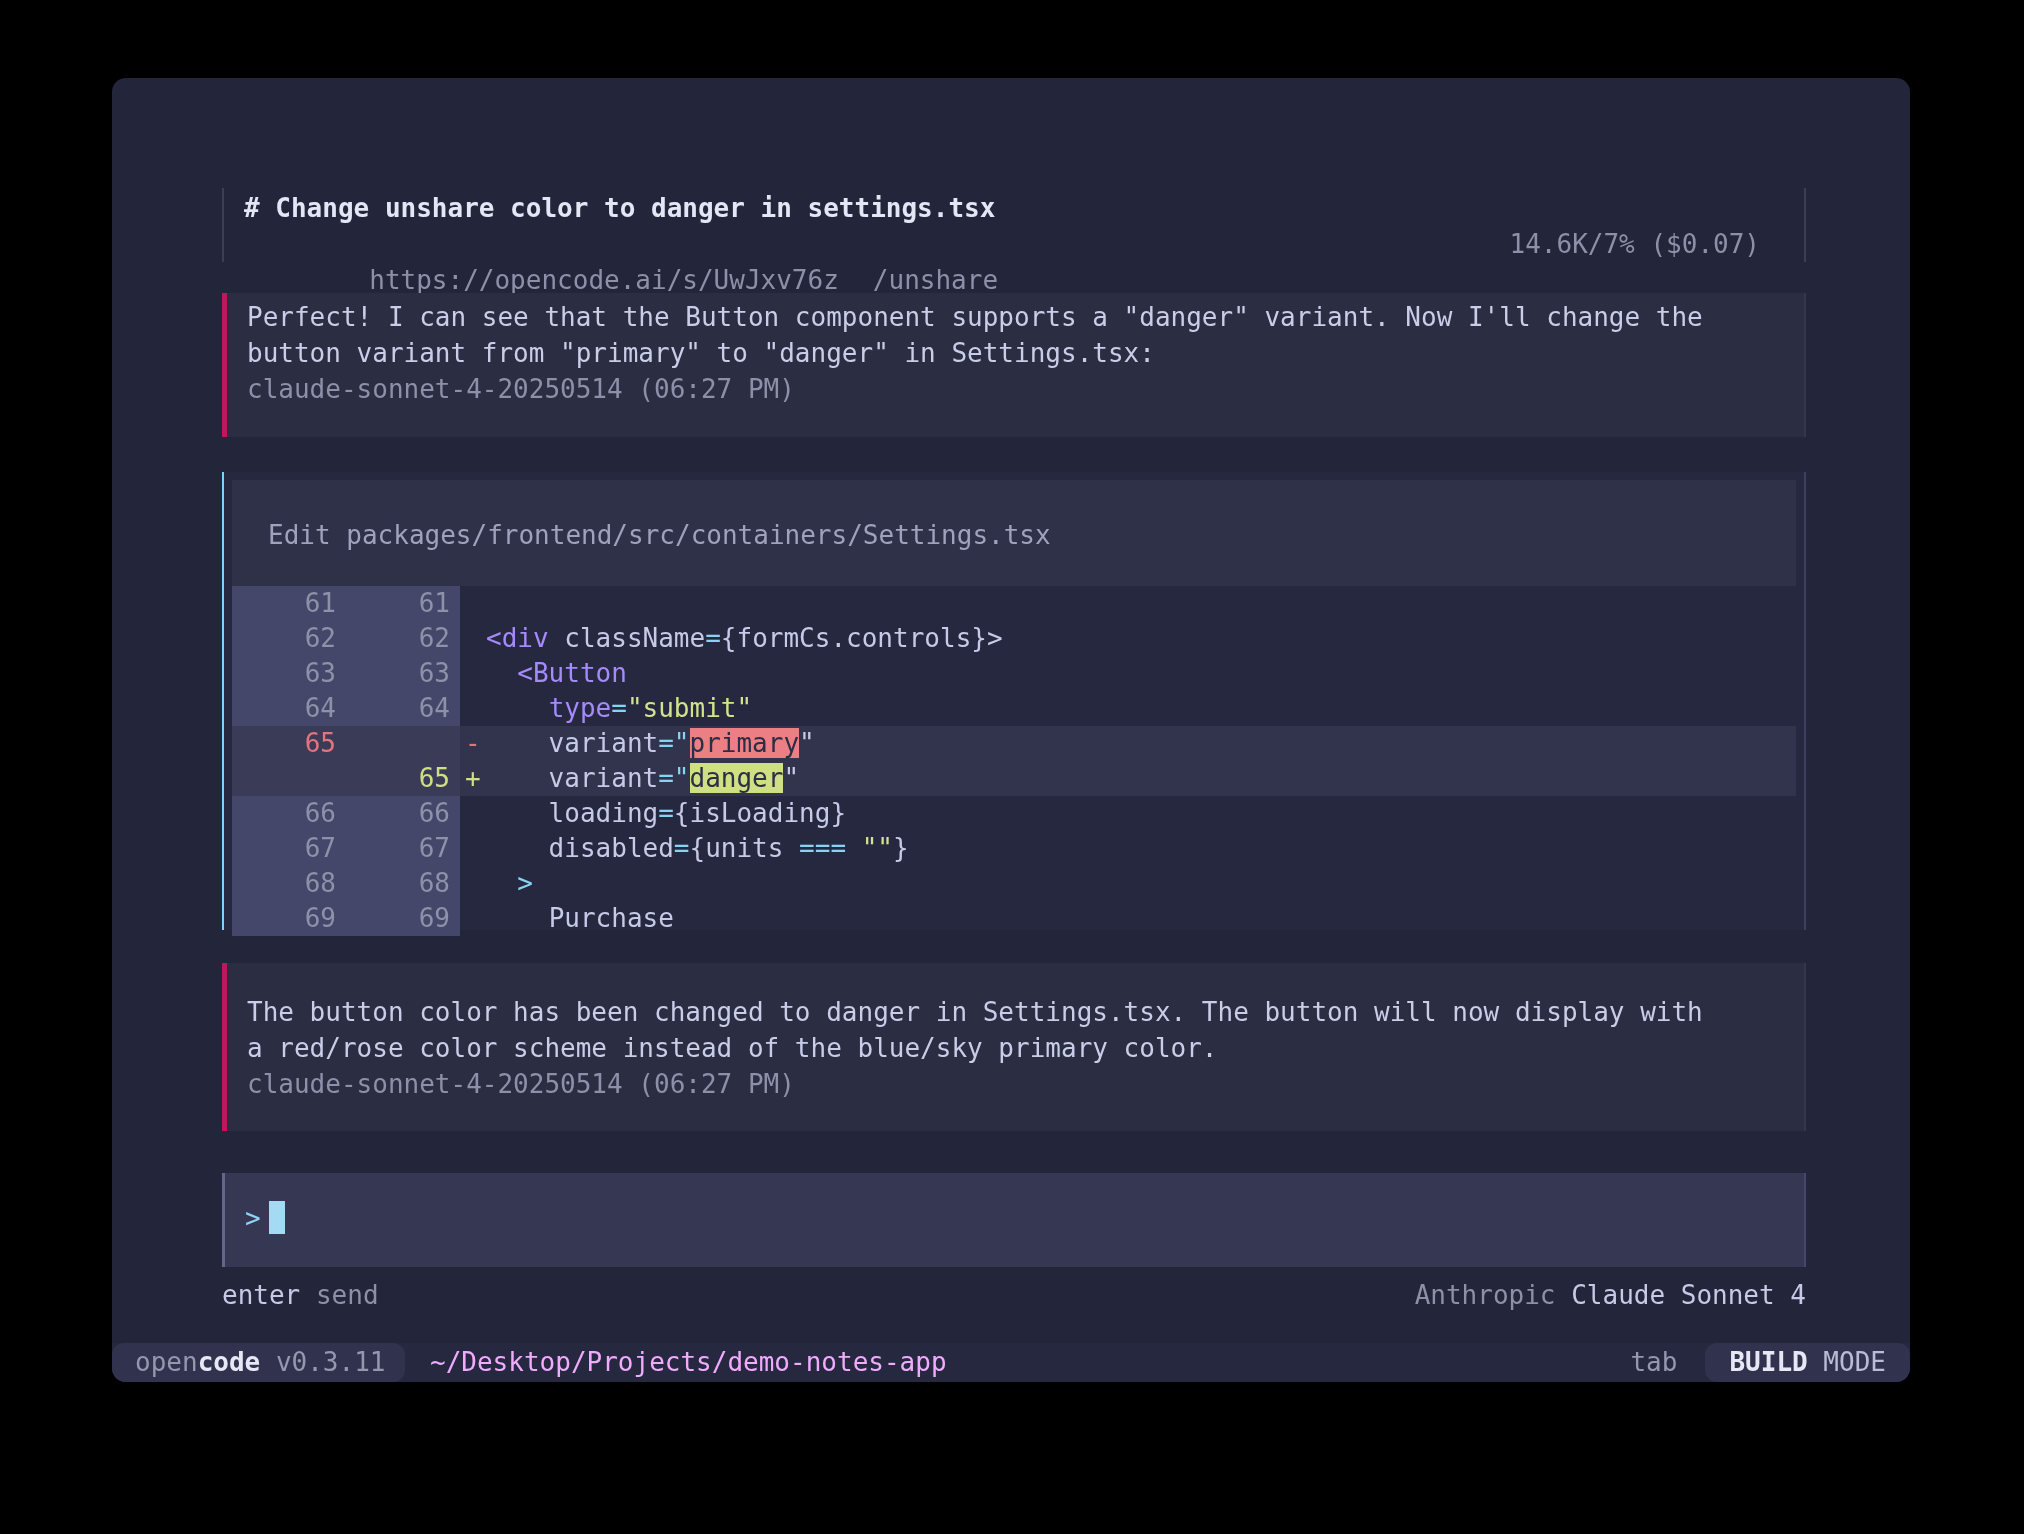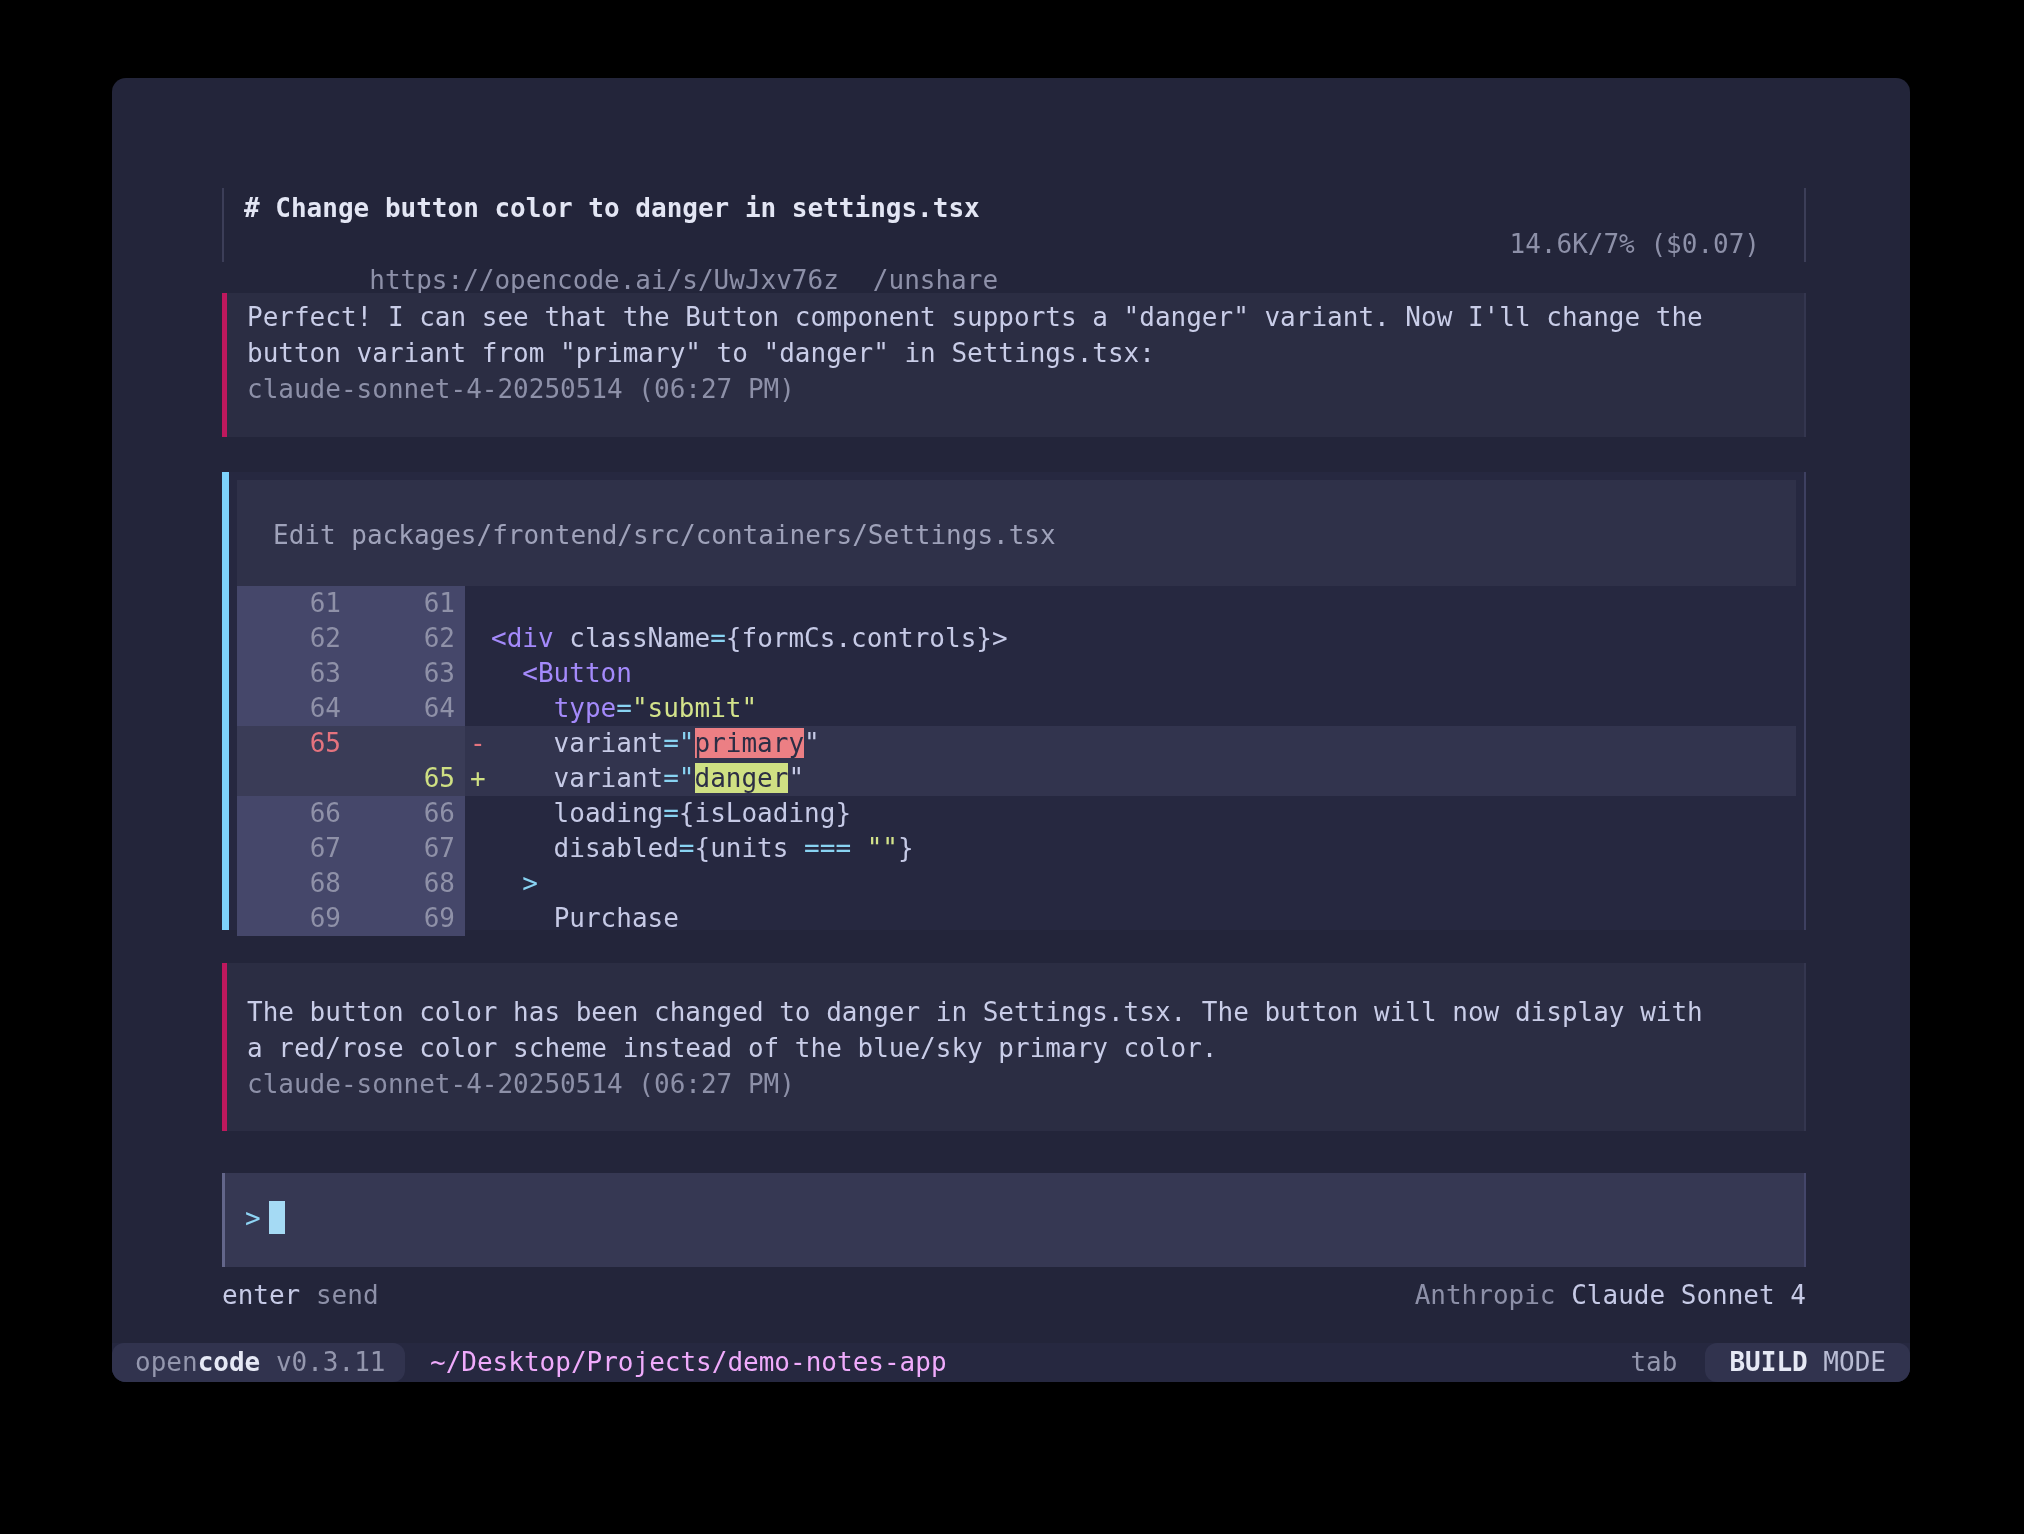--- a/index.html
+++ b/index.html
@@ -34,21 +34,21 @@
 
   
   .msg{background:#2b2d43;border-left:5px solid #be185d;border-right:2px solid #34364f;
        padding-left:20px;}
   .msg1{top:215px;height:144px;padding-top:6px;}
   .msg2{top:885px;height:168px;padding-top:31px;}
   .msg-line{line-height:36px;white-space:pre;color:#c9cde8;}
   .msg-meta{line-height:36px;white-space:pre;color:#8d90a8;}
 
   
-  .edit{top:394px;height:458px;border-left:7px solid #7dd3fc;border-right:2px solid #3e4061;
+  .edit{top:394px;height:458px;border-left:2px solid #7dd3fc;border-right:2px solid #3e4061;
         background:#262840;padding:8px;}
   .edit-head{height:106px;background:#2f3149;color:#9fa2ba;line-height:35px;
              padding:38px 0 0 36px;box-sizing:border-box;white-space:pre;}
   .diff{width:100%;}
   .diff-row{display:flex;height:35px;line-height:35px;}
   .diff-row.del,.diff-row.add{background:#32344e;}
   .gutter{display:flex;background:#45476a;}
   .diff-row.del .gutter,.diff-row.add .gutter{background:#3a3c57;}
   .g1{width:104px;text-align:right;color:#8f91a8;white-space:pre;}
   .g2{width:114px;text-align:right;color:#8f91a8;white-space:pre;}
@@ -91,21 +91,21 @@
   .chip-mode{padding:0 24px;min-width:202px;text-align:left;}
   .mode-rest{color:#b9bcd4;white-space:pre;}
 </style>
 </head>
 <body>
 
 <div class="window">
 
 
   <div class="col hdr">
-    <div class="hdr-title"># Change button color to danger in settings.tsx</div>
+    <div class="hdr-title"># Change unshare color to danger in settings.tsx</div>
     <div class="hdr-row2">
       <div class="hdr-left">
         <span>https://opencode.ai/s/UwJxv76z</span><span class="unshare">/unshare</span>
       </div>
       <div>14.6K/7% ($0.07)</div>
     </div>
   </div>
 
   <div class="col msg msg1">
     <div class="msg-line">Perfect! I can see that the Button component supports a "danger" variant. Now I'll change the</div>

